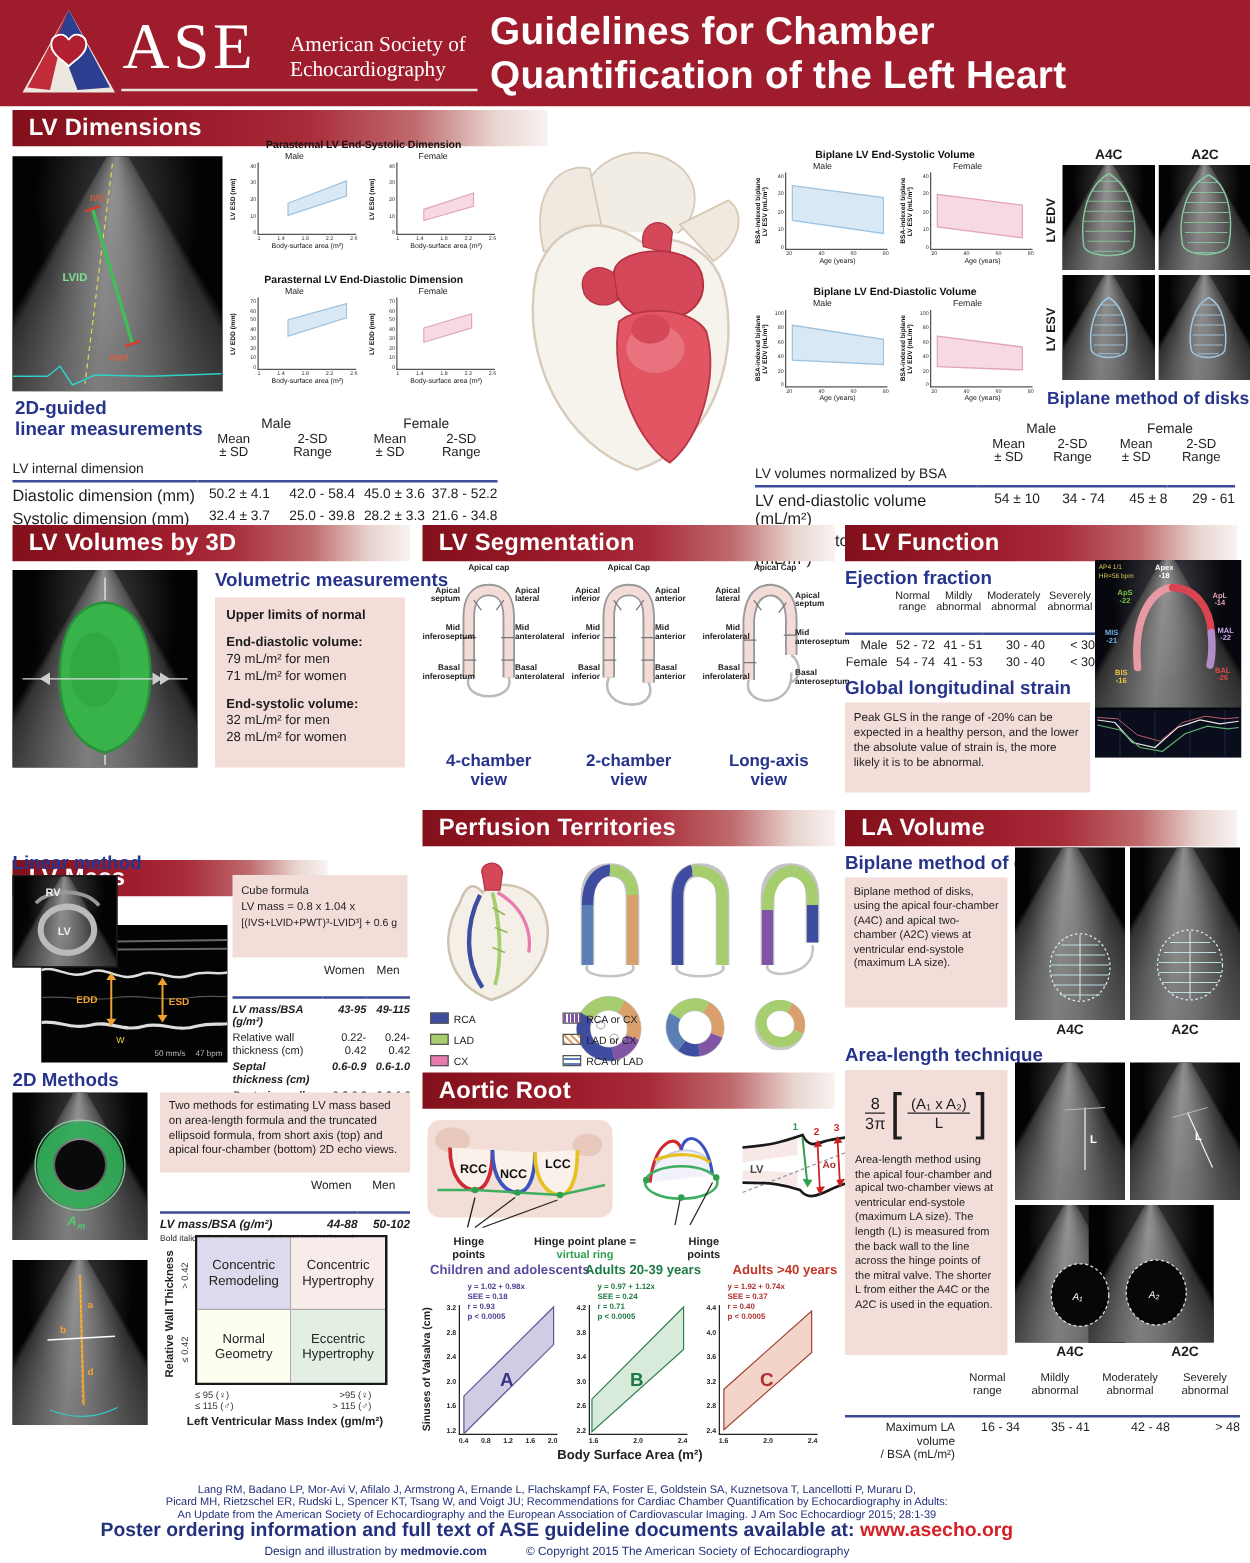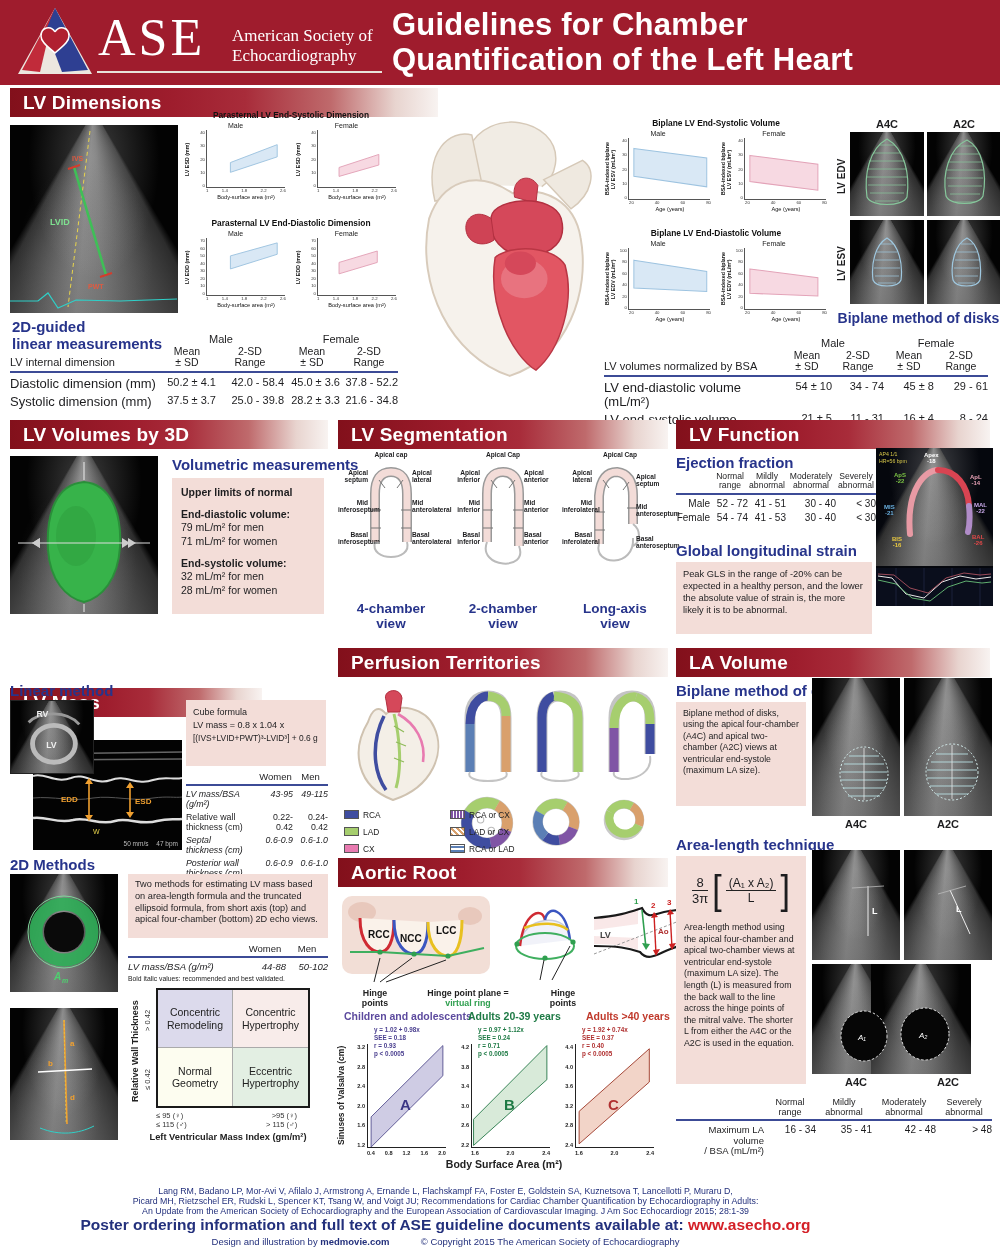--- a/index.html
+++ b/index.html
@@ -30,26 +30,26 @@
 .plot{border-left:1px solid #555;border-bottom:1px solid #555;background:#fff}
 .plot svg{display:block;width:100%;height:100%}
 .xt{display:flex;justify-content:space-between;font-size:4.3px;color:#333}
 .xl{font-size:5.6px;text-align:center;color:#111;margin-top:1px}
 .band-m{fill:#d9e8f5;stroke:#9dc3e0;stroke-width:1.2}
 .band-f{fill:#f7d9e2;stroke:#e3a3b8;stroke-width:1.2}
 
 .tbl{position:absolute;display:grid}
 .tbl div{line-height:1.08}
 .gh{font-size:11px;text-align:center}
-.ch{font-size:10.5px;text-align:center;border-bottom:2px solid #3c4b96;padding-bottom:2px;align-self:end}
+.ch{font-size:10.5px;text-align:center;border-bottom:2px solid #3c4b96;padding-bottom:15px;align-self:end}
 .chl{font-size:11px;border-bottom:2px solid #3c4b96;padding-bottom:2px;align-self:end}
 .rl{font-size:13px;padding-top:4px}
 .cv{font-size:11px;text-align:right;padding-top:4px}
 .vert{writing-mode:vertical-rl;transform:rotate(180deg)}
-.bi{font-weight:normal;font-style:italic}
+.bi{font-weight:bold;font-style:italic}
 .note{font-size:6.8px;color:#222}
 .seglbl{position:absolute;font-size:6.6px;font-weight:bold;line-height:1.05;white-space:pre-line}
 .segcap{position:absolute;bottom:0;left:0;right:0;text-align:center;color:#27348b;font-weight:bold;font-size:13.5px;line-height:1.1;white-space:pre-line}
 .quad{display:grid;grid-template-columns:1fr 1fr;grid-template-rows:1fr 1fr;border:2px solid #1a1a1a}
 .quad div{display:flex;align-items:center;justify-content:center;text-align:center;font-size:10.5px;line-height:1.15;white-space:pre-line;color:#222}
 .leg{display:grid;grid-template-columns:106px 1fr;grid-auto-rows:17px;font-size:8.4px;align-items:center;color:#222}
 .leg .it{display:flex;align-items:center;gap:4px}
 .sw{width:15px;height:9px;border:1px solid #555;flex:none}
 .eq{font-size:6.3px;font-weight:bold;line-height:1.25}
 .ageh{position:absolute;font-size:10.5px;font-weight:bold}
@@ -235,21 +235,21 @@
     <div class="ch pre">Mean
 ± SD</div>
     <div class="ch pre">2-SD
 Range</div>
     <div class="rl">Diastolic dimension (mm)</div>
     <div class="cv">50.2 ± 4.1</div>
     <div class="cv">42.0 - 58.4</div>
     <div class="cv">45.0 ± 3.6</div>
     <div class="cv">37.8 - 52.2</div>
     <div class="rl">Systolic dimension (mm)</div>
-    <div class="cv">37.5 ± 3.7</div>
+    <div class="cv">32.4 ± 3.7</div>
     <div class="cv">25.0 - 39.8</div>
     <div class="cv">28.2 ± 3.3</div>
     <div class="cv">21.6 - 34.8</div>
   </div>
 
   <svg class="abs" style="left:398px;top:88px" width="204" height="300" viewBox="0 0 210 300">
     <path d="M70,95 C58,32 122,16 152,44 C170,62 162,88 148,97" fill="#f1ece4" stroke="#d6c9b8" stroke-width="1.5"></path>
     <path d="M38,112 C26,60 54,38 76,44 L88,102 Z" fill="#efe9e0" stroke="#d6c9b8" stroke-width="1.5"></path>
     <path d="M178,120 C200,105 205,80 190,70 L150,90 Z" fill="#efe9e0" stroke="#d6c9b8" stroke-width="1.5"></path>
     <path d="M32,130 C18,200 55,272 115,292 C175,272 198,205 188,150 C182,112 150,96 118,104 C80,78 45,92 32,130 Z" fill="#f6f2ec" stroke="#d8cbbb" stroke-width="2"></path>

